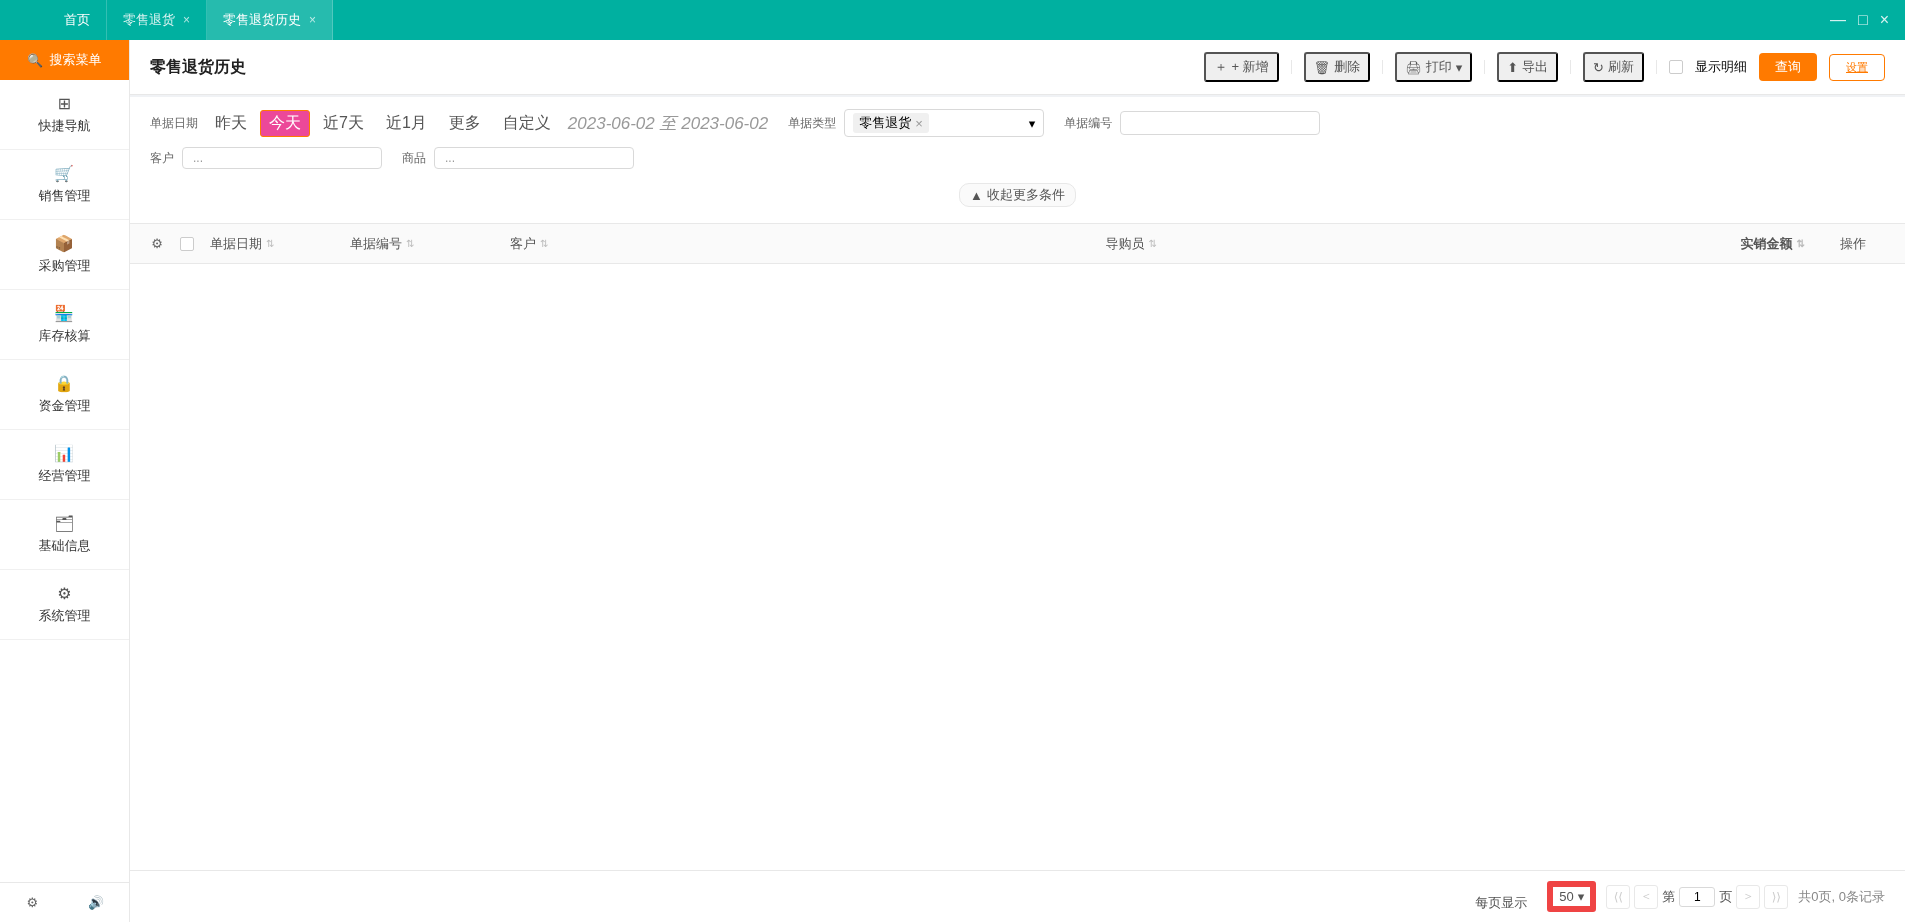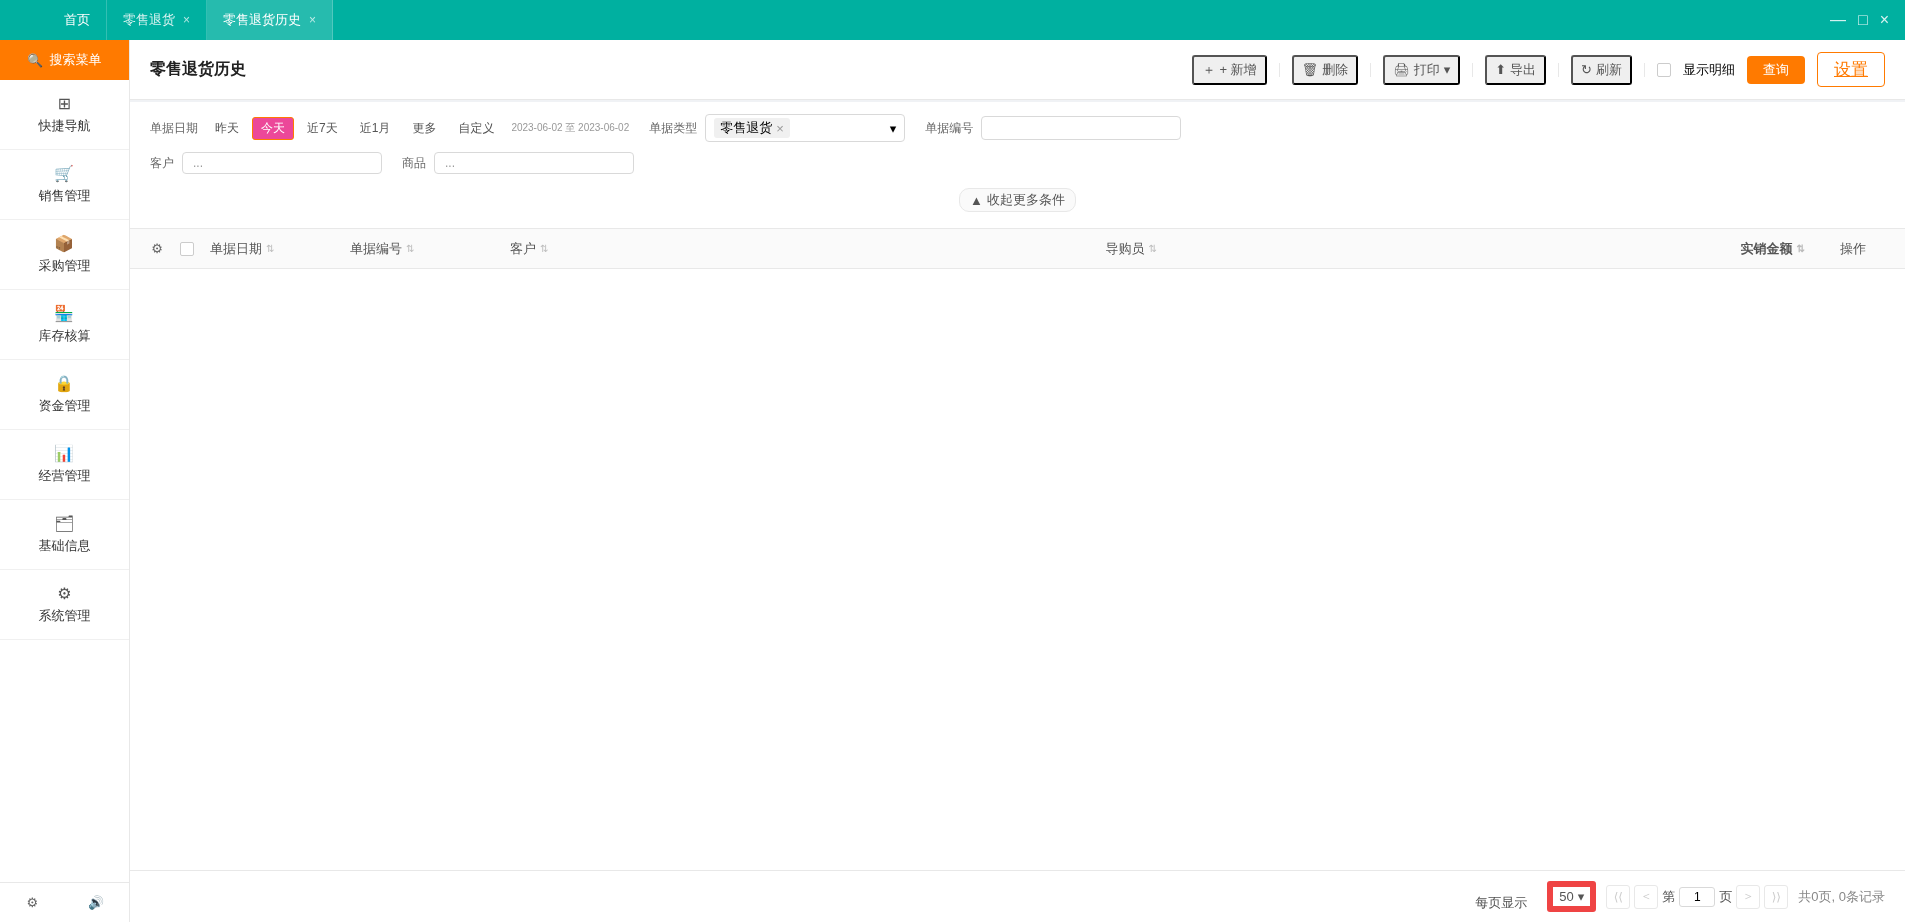--- a/index.html
+++ b/index.html
@@ -173,21 +173,21 @@
       cursor: pointer;
       font-size: 13px;
     }
     .btn-set {
       background: #fff;
       color: #ff7a00;
       border: 1px solid #ff7a00;
       padding: 5px 16px;
       border-radius: 4px;
       cursor: pointer;
-      font-size: 17px;
+      font-size: 11px;
       text-decoration: underline;
     }
     .checkbox-display {
       display: flex;
       align-items: center;
       gap: 12px;
       cursor: pointer;
     }
     .checkbox-box {
       width: 14px;
@@ -224,32 +224,33 @@
     }
     .date-buttons {
       display: flex;
       align-items: center;
       gap: 4px;
     }
     .date-btn {
       padding: 2px 8px;
       border-radius: 3px;
       cursor: pointer;
-      font-size: 12px;
+      font-size: 16px;
       color: #555;
       border: 1px solid transparent;
     }
     .date-btn.active {
       background: #ec4899;
       color: #fff;
       border-color: #ff7a00;
     }
     .date-range {
-      font-size: 10px;
+      font-size: 17px;
       color: #999;
+      font-style: italic;
     }
     .filter-select {
       display: flex;
       align-items: center;
       border: 1px solid #d9d9d9;
       border-radius: 4px;
       padding: 3px 8px;
       min-width: 200px;
       cursor: pointer;
       background: #fff;

